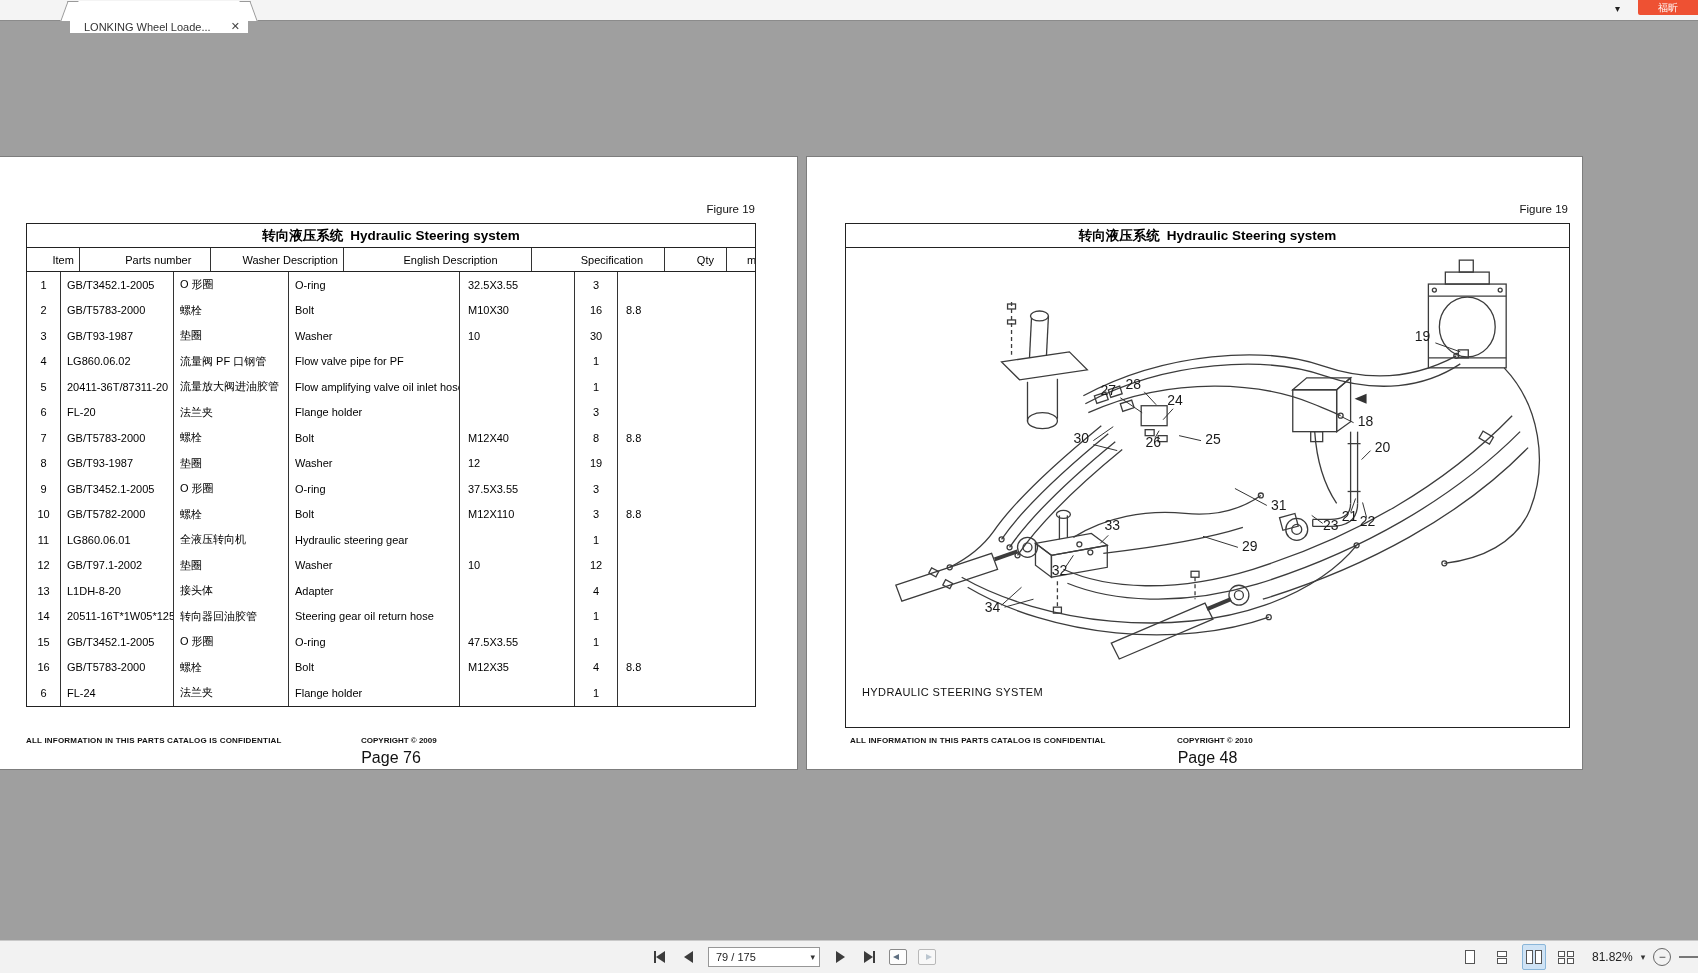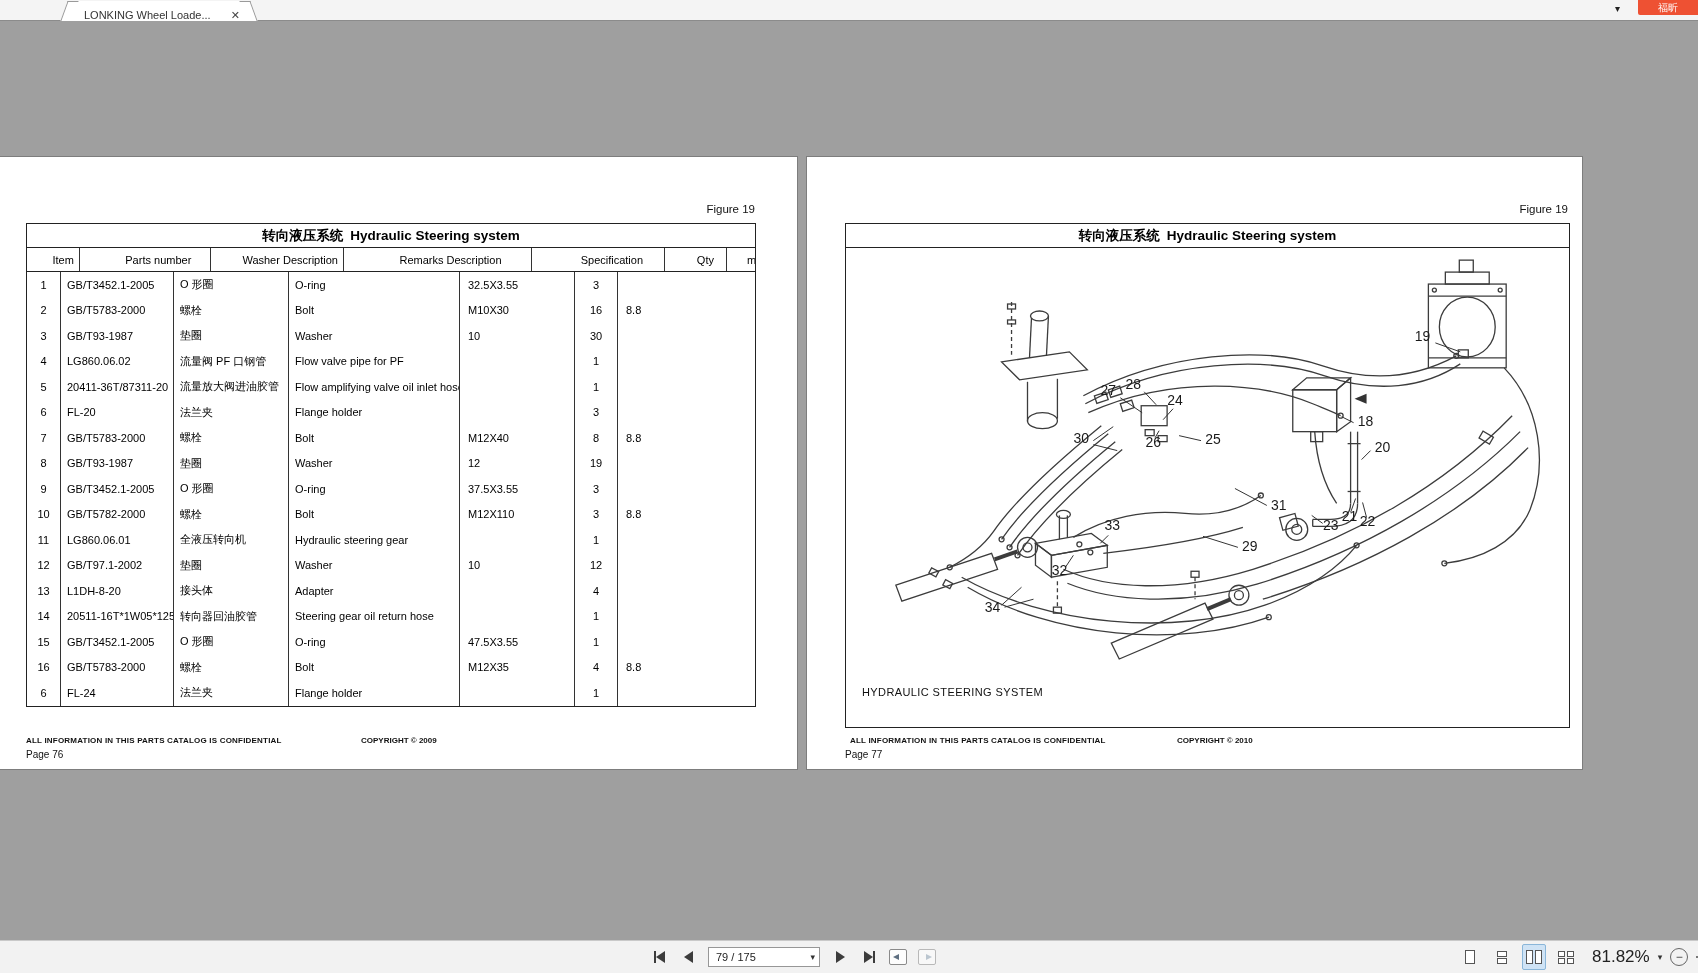--- a/index.html
+++ b/index.html
@@ -1,20 +1,20 @@
 <!DOCTYPE html>
 <html><head>
 <meta charset="utf-8">
 <style>
   html,body{margin:0;padding:0;}
   body{font-family:"Liberation Sans",sans-serif;background:#ababab;}
   .screen{position:relative;width:1698px;height:973px;overflow:hidden;background:#9f9f9f;}
   
   .tabbar{position:absolute;left:0;top:0;width:1698px;height:20px;background:#f4f4f4;border-bottom:1px solid #8b8b8b;z-index:5;}
-  .tab{position:absolute;left:70px;top:1px;width:178px;height:20px;background:#fff;display:flex;align-items:center;padding:8px 8px 0 14px;box-sizing:border-box;}
+  .tab{position:absolute;left:70px;top:1px;width:178px;height:32px;background:#fff;display:flex;align-items:flex-end;padding:8px 8px 0 14px;box-sizing:border-box;}
   .tab:before,.tab:after{content:"";position:absolute;top:0;width:10px;height:19px;background:#fff;border-top:1px solid #9a9a9a;}
   .tab:before{left:-6px;transform:skewX(-20deg);border-left:1px solid #9a9a9a;}
   .tab:after{right:-6px;transform:skewX(20deg);border-right:1px solid #9a9a9a;}
   .tab-title{font-size:11px;color:#333;white-space:nowrap;overflow:hidden;flex:1;}
   .tab-close{font-size:11px;color:#444;margin-left:6px;cursor:default;}
   .tab-caret{position:absolute;right:78px;top:3px;font-size:10px;color:#222;}
   .promo{position:absolute;right:0;top:0;width:60px;height:15px;background:#ee5133;color:#fff;font-size:10px;line-height:15px;text-align:center;overflow:hidden;border-radius:0 0 0 2px;}
   
   .page{position:absolute;top:156px;height:614px;background:#fff;border:1px solid #7d7d7d;box-sizing:border-box;}
   .page-left{left:-2px;width:800px;}
@@ -30,21 +30,21 @@
   .tcell:last-child{border-right:none;}
   .c0{width:34px;justify-content:center;}
   .c1{width:113px;padding-left:6px;}
   .c2{width:115px;padding-left:6px;}
   .c3{width:171px;padding-left:6px;}
   .c4{width:115px;padding-left:8px;}
   .c5{width:43px;justify-content:center;}
   .c6{flex:1;padding-left:8px;}
   .pfoot-conf{position:absolute;top:579px;font-size:8px;font-weight:bold;color:#111;letter-spacing:.2px;}
   .pfoot-copy{position:absolute;top:579px;font-size:8px;font-weight:bold;color:#111;}
-  .pfoot-page{position:absolute;top:592px;font-size:10px;color:#111;text-align:left;}
+  .pfoot-page{position:absolute;top:592px;font-size:16px;color:#111;text-align:center;}
   
   .dframe{position:absolute;left:38px;top:66px;width:725px;height:505px;border:1px solid #222;box-sizing:border-box;}
   .dtitle{height:23px;border-bottom:1px solid #222;display:flex;align-items:center;justify-content:center;gap:7px;font-size:13.5px;font-weight:bold;color:#000;}
   .darea{position:relative;width:723px;height:480px;}
   .dcaption{position:absolute;left:16px;top:438px;font-size:11px;color:#111;letter-spacing:.4px;}
   svg text.callout{font-family:"Liberation Sans",sans-serif;font-size:14px;fill:#1a1a1a;}
   
   .toolbar{position:absolute;left:0;top:940px;width:1698px;height:33px;background:#f2f2f2;border-top:1px solid #c9c9c9;box-sizing:border-box;overflow:hidden;}
   .navgroup{position:absolute;left:650px;top:0;height:32px;display:flex;align-items:center;gap:11px;}
   .navbtn{display:flex;align-items:center;justify-content:center;width:18px;height:18px;cursor:default;}
@@ -59,21 +59,21 @@
   .viewbtn.back .vtri{left:3px;border-right:6px solid #5e6f80;}
   .viewbtn.fwd{opacity:.55;}
   .viewbtn.fwd .vtri{right:3px;border-left:6px solid #8fa3b5;}
   .zoomgroup{position:absolute;left:1458px;top:0;height:32px;display:flex;align-items:center;gap:8px;}
   .lay{width:22px;height:24px;display:flex;align-items:center;justify-content:center;gap:2px;border:1px solid transparent;border-radius:2px;}
   .lay.active{background:#cfe3f5;border-color:#8ab6d9;}
   .pg{width:10px;height:14px;border:1px solid #555;box-sizing:border-box;background:#fff;}
   .pg.half{height:6px;}
   .pgcol{display:flex;flex-direction:column;gap:1px;}
   .pg.narrow{width:7px;}
-  .zoomtext{font-size:17px;color:#222;margin-left:6px;}
+  .zoomtext{font-size:12px;color:#222;margin-left:6px;}
   .zcaret{font-size:9px;color:#333;}
   .zminus{width:16px;height:16px;border:1px solid #666;border-radius:50%;display:flex;align-items:center;justify-content:center;font-size:12px;color:#444;line-height:1;}
   .zslider{width:26px;height:2px;background:#777;}
 </style>
 </head>
 <body>
 
 <div class="screen">
 
   <div class="tabbar">
@@ -89,21 +89,21 @@
     <div class="figure-label" style="right:42px;top:46px;">Figure 19</div>
     <div class="ptable">
       <div class="ptitle">
         <span>转向液压系统</span>
         <span>Hydraulic Steering system</span>
       </div>
       <div class="thead" id="parts-header">
           <div class="tcell c0">Item</div>
           <div class="tcell c1">Parts number</div>
           <div class="tcell c2">Washer Description</div>
-          <div class="tcell c3">Remarks Description</div>
+          <div class="tcell c3">English Description</div>
           <div class="tcell c4">Specification</div>
           <div class="tcell c5">Qty</div>
           <div class="tcell c6">Remarks</div>
         </div>
       <div id="parts-rows">
           <div class="trow">
             <div class="tcell c0">1</div>
             <div class="tcell c1">GB/T3452.1-2005</div>
             <div class="tcell c2">O 形圈</div>
             <div class="tcell c3">O-ring</div>
@@ -414,21 +414,21 @@
               <line x1="156" y1="358" x2="176" y2="340" stroke="#333" stroke-width="1"></line>
               <line x1="159" y1="360" x2="188" y2="352" stroke="#333" stroke-width="1"></line>
               <text x="147" y="365" text-anchor="middle" class="callout" fill="#1a1a1a">34</text>
             </g>
         </svg>
         <div class="dcaption">HYDRAULIC STEERING SYSTEM</div>
       </div>
     </div>
     <div class="pfoot-conf" style="left:43px;">ALL INFORMATION IN THIS PARTS CATALOG IS CONFIDENTIAL</div>
     <div class="pfoot-copy" style="left:370px;">COPYRIGHT © 2010</div>
-    <div class="pfoot-page" style="left:38px;width:725px;">Page 77</div>
+    <div class="pfoot-page" style="left:38px;width:725px;">Page 48</div>
   </div>
 
   <div class="toolbar">
     <div class="navgroup">
       <div class="navbtn">
           <span class="bar-v"></span>
           <span class="tri-l"></span>
         </div>
       <div class="navbtn">
           <span class="tri-l"></span>

